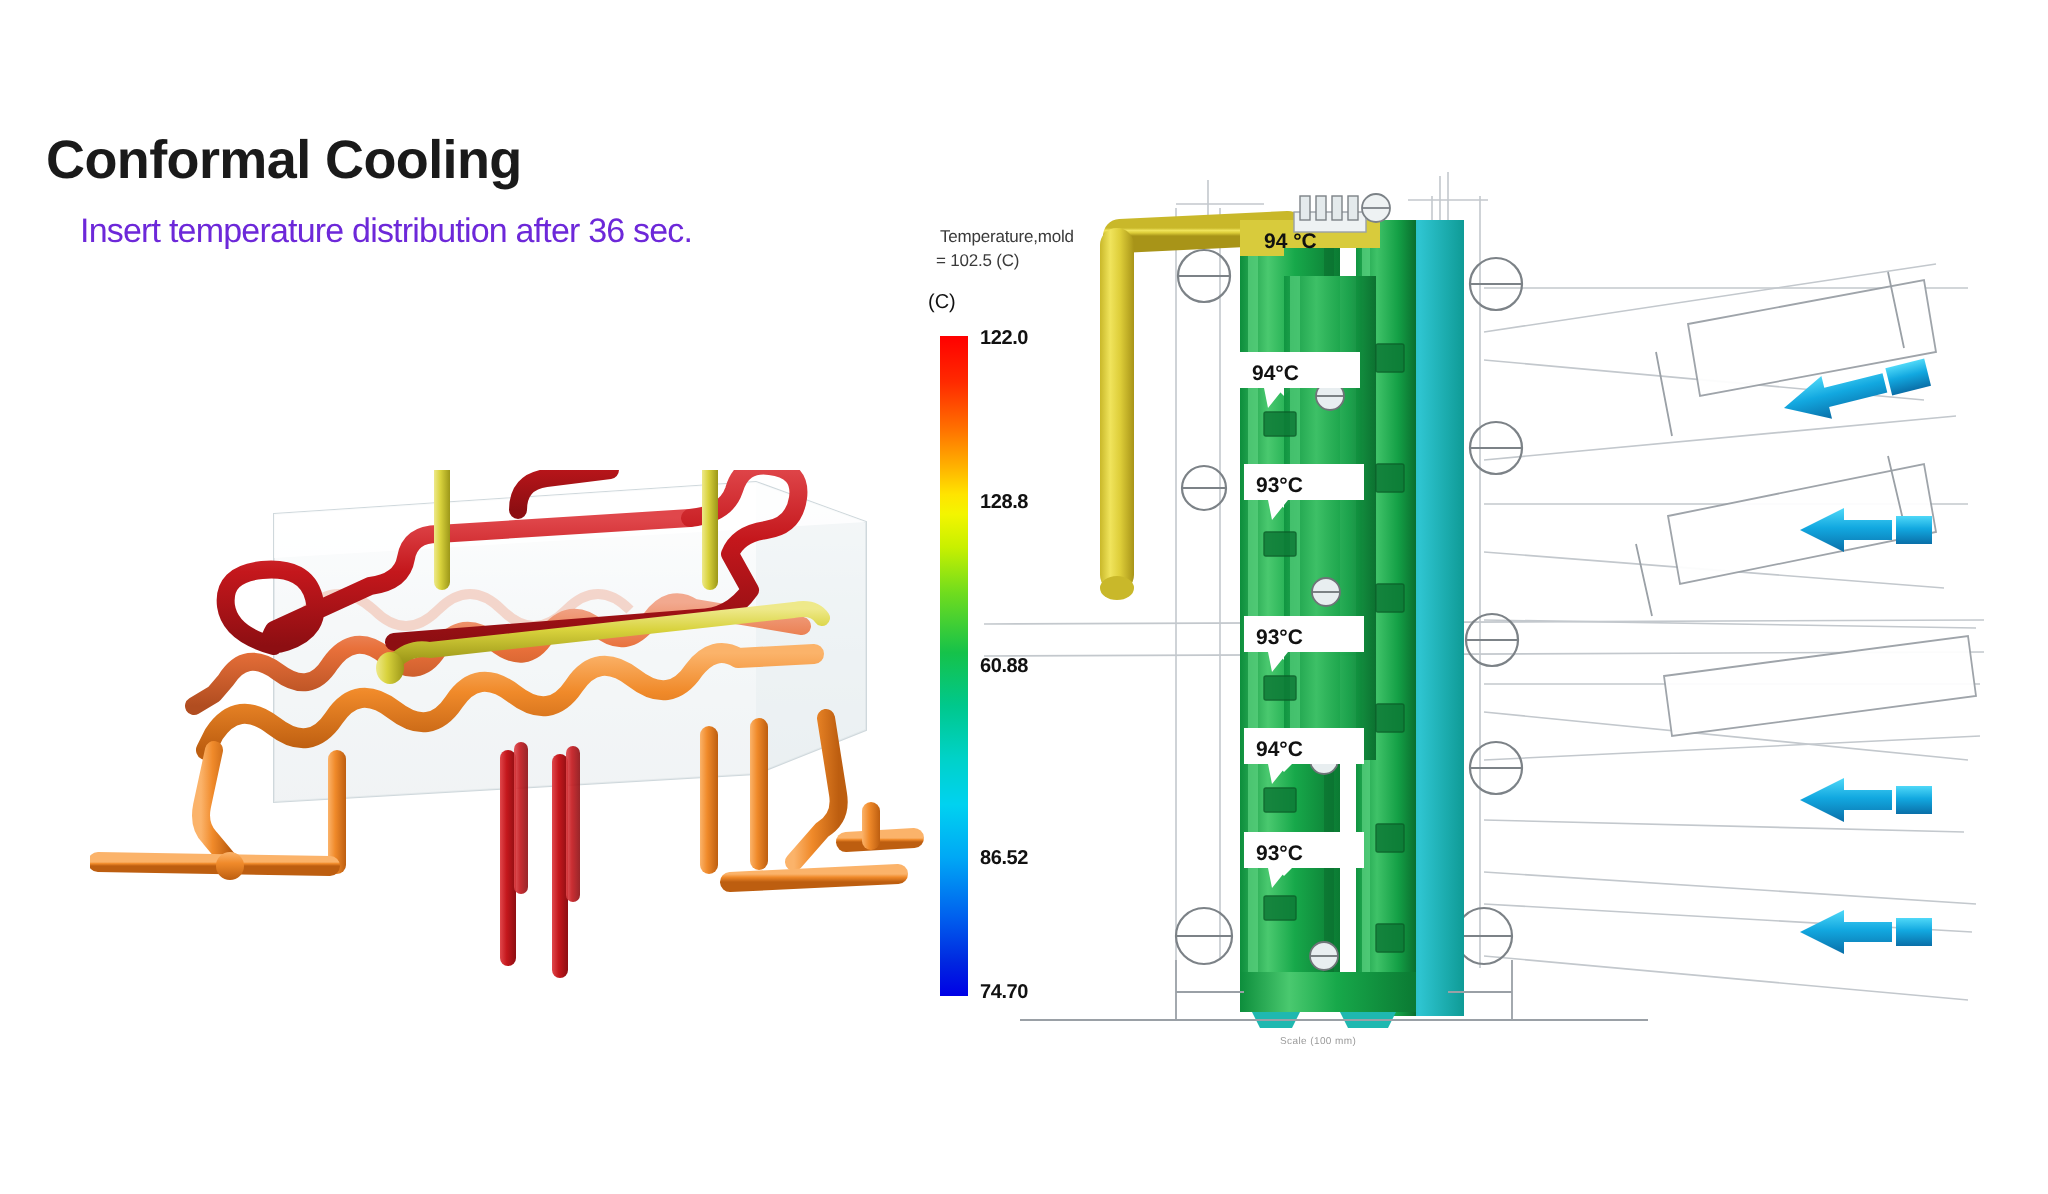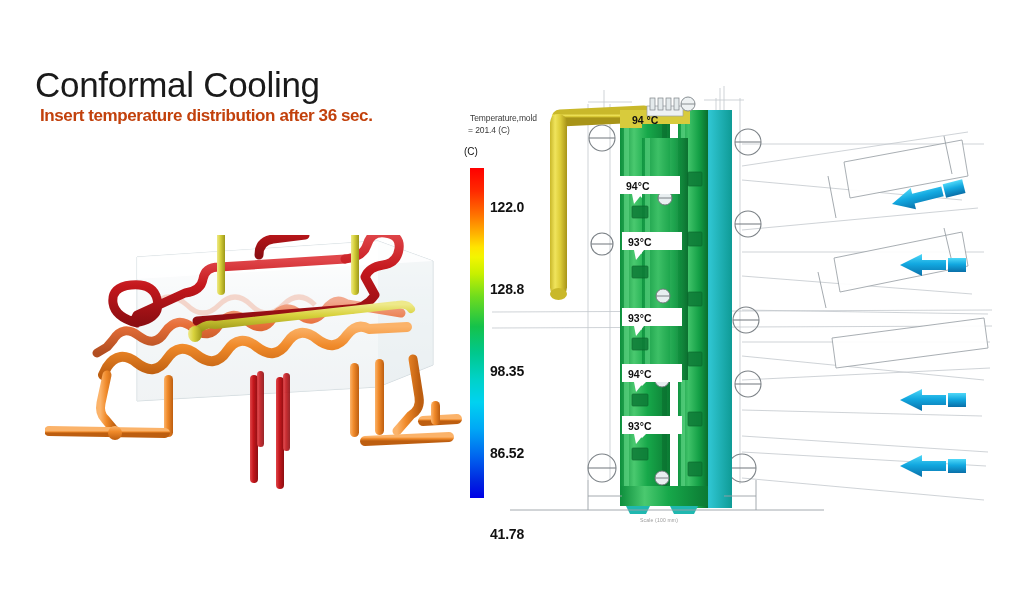--- a/index.html
+++ b/index.html
@@ -7,28 +7,28 @@
     width:1024px;height:597px;
     background:#ffffff;
     font-family:"Liberation Sans",sans-serif;
     overflow:hidden;
     position:relative;
   }
   .stage{position:absolute;inset:0;}
 
   
   #page-title{
-    position:absolute;left:35px;top:65px;
-    font-size:35px;font-weight:normal;letter-spacing:-0.3px;
+    position:absolute;left:23px;top:65px;
+    font-size:27px;font-weight:bold;letter-spacing:-0.3px;
     color:#1a1a1a;white-space:nowrap;
   }
   #page-subtitle{
     position:absolute;left:40px;top:106px;
-    font-size:17px;font-weight:700;letter-spacing:-0.4px;
-    color:#c2410c;white-space:nowrap;
+    font-size:17px;font-weight:400;letter-spacing:-0.4px;
+    color:#6d28d9;white-space:nowrap;
   }
 
   
   #model-3d{position:absolute;left:45px;top:235px;width:420px;height:270px;}
   #model-3d svg{display:block;}
 
   
   #legend{position:absolute;left:468px;top:112px;width:110px;height:395px;}
   .legend-line{
     font-size:8.5px;color:#3a3a3a;white-space:nowrap;
@@ -53,22 +53,22 @@
       #00d2c8 64%,
       #00d2f0 71%,
       #00a8f5 79%,
       #0060ee 88%,
       #0026e0 95%,
       #0000e6 100%);
     border:0;
   }
   .cb-tick{
     position:absolute;left:22px;
-    font-size:14px;font-weight:bold;color:#111;
-    letter-spacing:-0.2px;line-height:11px;margin-top:38px;
+    font-size:10px;font-weight:bold;color:#111;
+    letter-spacing:-0.2px;line-height:11px;
   }
 
   
   #cad{position:absolute;left:492px;top:80px;width:500px;height:470px;}
   #cad svg{display:block;}
 
   .cal-label{
     font-family:"Liberation Sans",sans-serif;
     font-size:10.5px;font-weight:bold;fill:#111111;
   }
@@ -193,30 +193,30 @@
         <path d="M368 124 L374 162 q2 12 -8 18 L352 196" fill="none" stroke="url(#gOrangeV)" stroke-width="9" stroke-linecap="round" stroke-linejoin="round"></path>
         <path d="M320 206 L404 202" fill="none" stroke="url(#gOrange)" stroke-width="10" stroke-linecap="round"></path>
         <path d="M378 186 L412 184" fill="none" stroke="url(#gOrange)" stroke-width="10" stroke-linecap="round"></path>
         <rect x="386" y="166" width="9" height="24" rx="4.5" fill="url(#gOrangeV)"></rect>
       </g>
     </svg>
   </div>
 
   <div id="legend">
     <div class="legend-line" id="legend-title-1">Temperature,mold</div>
-    <div class="legend-line" id="legend-title-2">= 201.4 (C)</div>
+    <div class="legend-line" id="legend-title-2">= 102.5 (C)</div>
     <div id="legend-unit">(C)</div>
 
     <div id="colorbar"></div>
 
     <div class="cb-tick" style="top:52px">122.0</div>
     <div class="cb-tick" style="top:134px">128.8</div>
-    <div class="cb-tick" style="top:216px">98.35</div>
-    <div class="cb-tick" style="top:298px">86.52</div>
-    <div class="cb-tick" style="top:379px">41.78</div>
+    <div class="cb-tick" style="top:216px">60.88</div>
+    <div class="cb-tick" style="top:312px">86.52</div>
+    <div class="cb-tick" style="top:379px">74.70</div>
   </div>
 
   <div id="cad">
     <svg width="500" height="470" viewBox="0 0 500 470">
       <defs>
         <linearGradient id="gGreen" x1="0" y1="0" x2="1" y2="0">
           <stop offset="0%" stop-color="#0d8e3c"></stop>
           <stop offset="28%" stop-color="#4ac96f"></stop>
           <stop offset="55%" stop-color="#17a84a"></stop>
           <stop offset="100%" stop-color="#0b7a33"></stop>

